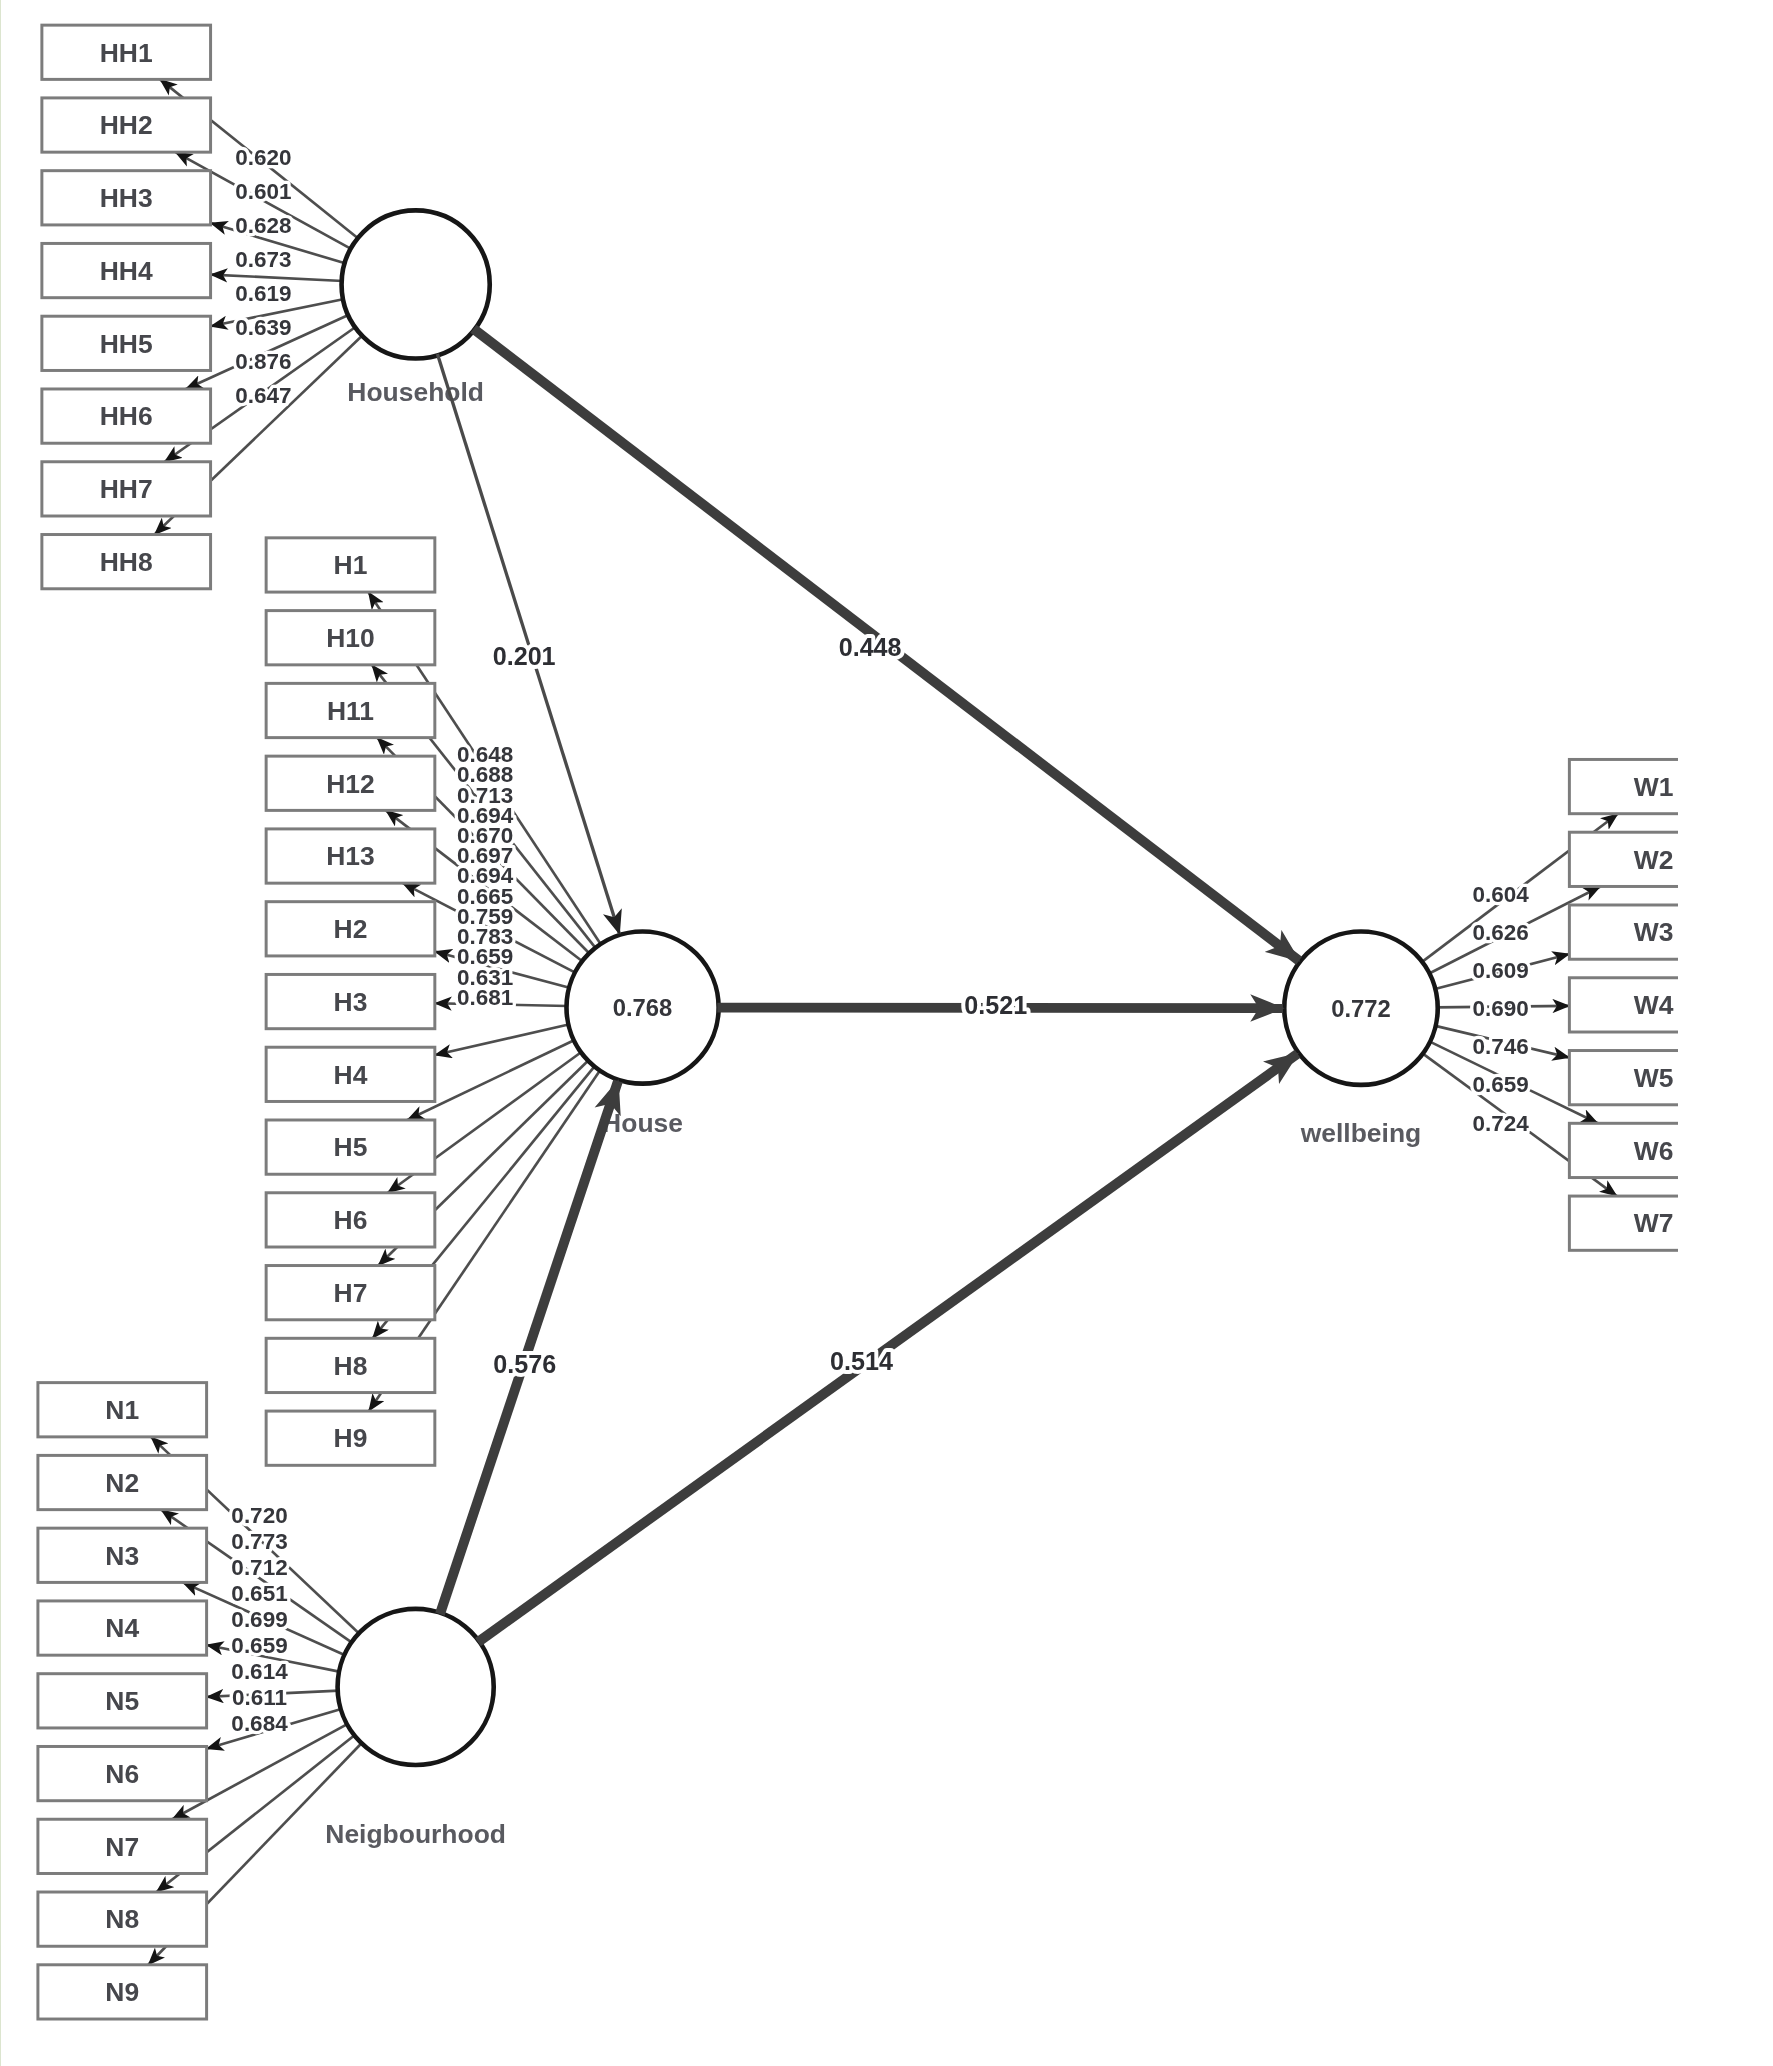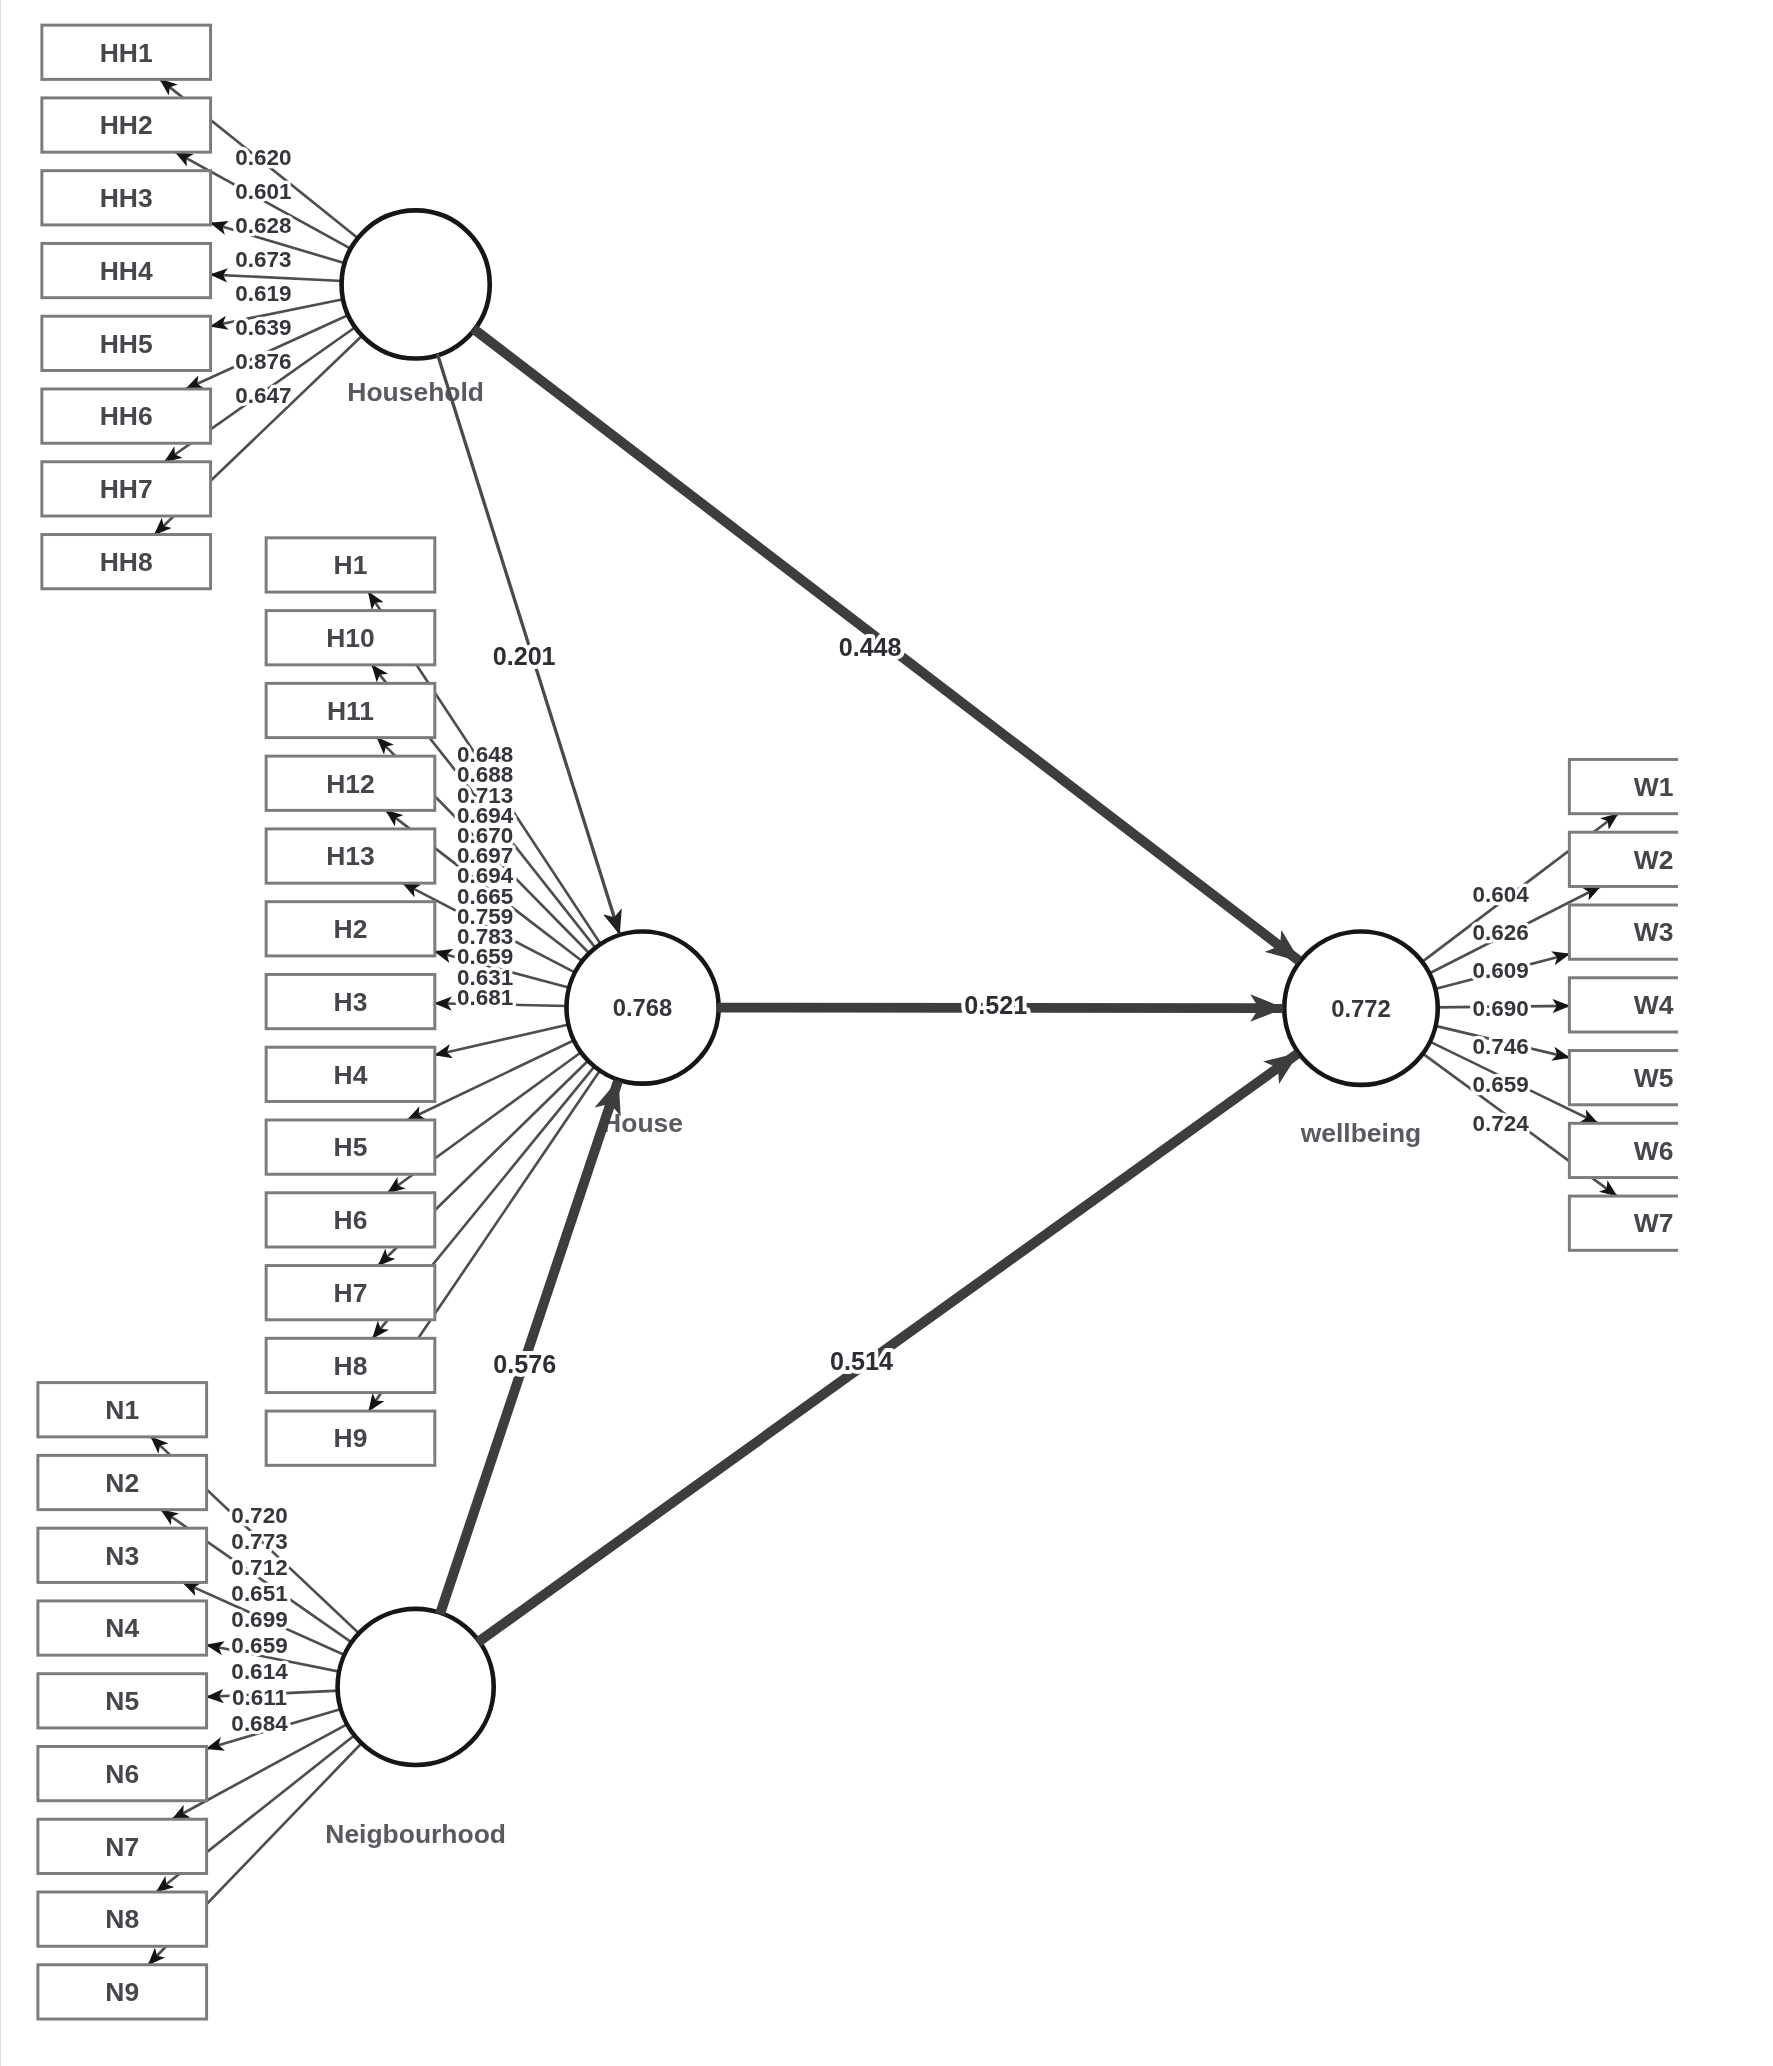--- a/index.html
+++ b/index.html
@@ -1,16 +1,16 @@
 <!DOCTYPE html>
 <html style="font-size:10.6px"><head>
 <meta charset="utf-8">
 <style>
   html,body{margin:0;padding:0;background:#ffffff;}
-  .canvas{position:relative;width:1678px;height:2066px;background:#be185d;overflow:hidden;}
+  .canvas{position:relative;width:1678px;height:2066px;background:#4d7c0f;overflow:hidden;}
   svg{position:absolute;left:0;top:0;}
   text{font-family:"Liberation Sans",sans-serif;}
   .t-box  {font-size:40px;font-weight:700;fill:#46474c;}
   .t-load {font-size:34px;font-weight:700;fill:#35363b;stroke:#ffffff;stroke-width:10px;paint-order:stroke;stroke-linejoin:round;}
   .t-path {font-size:38px;font-weight:700;fill:#2d2e33;stroke:#ffffff;stroke-width:12px;paint-order:stroke;stroke-linejoin:round;}
   .t-r2   {font-size:36px;font-weight:700;fill:#35363b;}
   .t-name {font-size:40px;font-weight:700;fill:#595a60;}
   .ind-box{fill:#ffffff;stroke:#7c7c7c;stroke-width:4.5px;}
   .latent {fill:#ffffff;stroke:#161616;stroke-width:7px;}
   .ind-line{stroke:#4e4e4e;stroke-width:4px;fill:none;}

